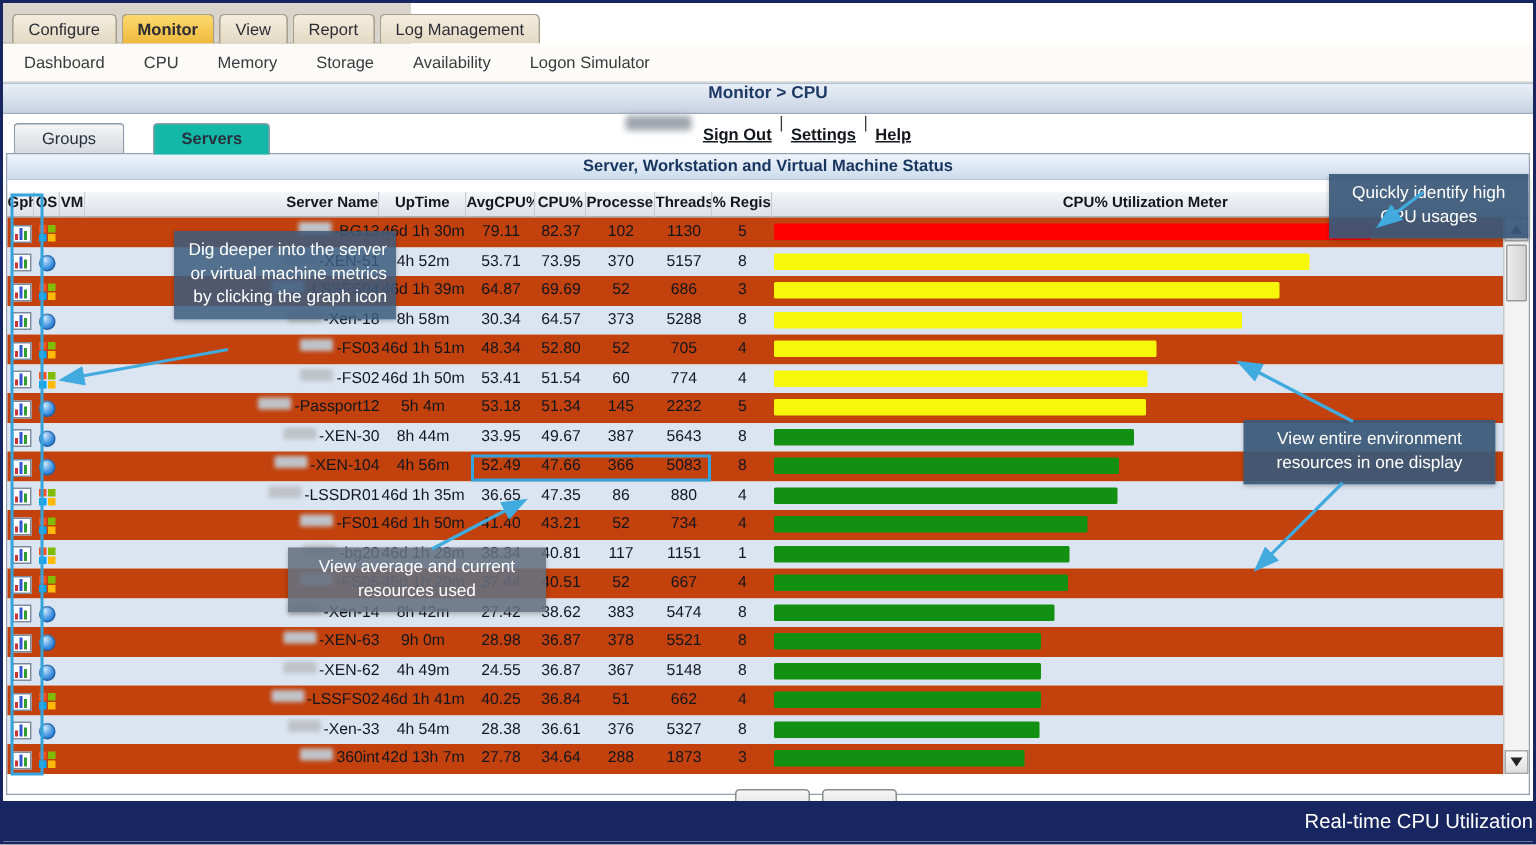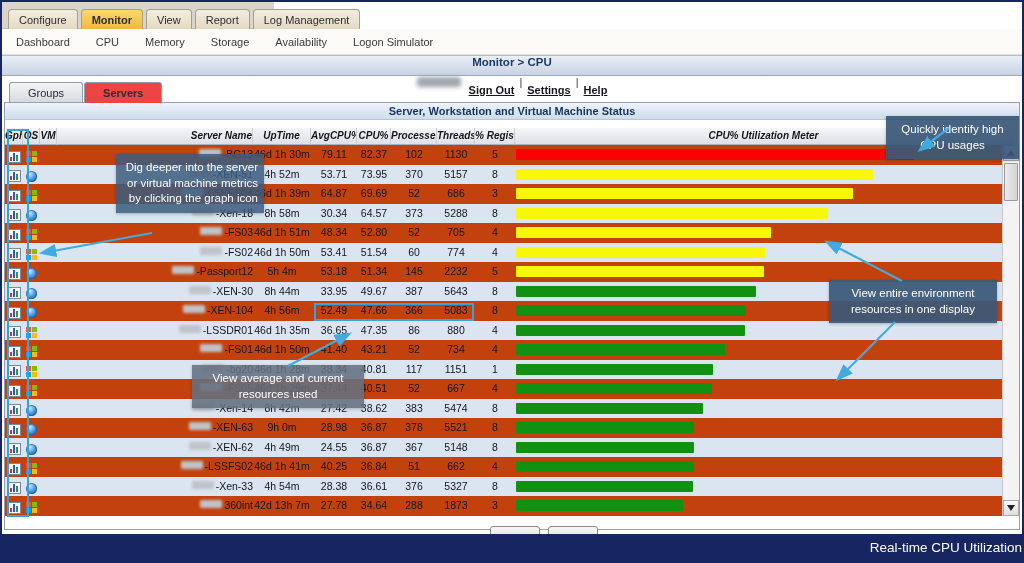--- a/index.html
+++ b/index.html
@@ -22,32 +22,32 @@
   
   .crumbbar { height:21px; background:linear-gradient(#e9eff7,#c8d3e2); border-top:1px solid #b3bfce; border-bottom:1px solid #9cabbf;
               display:flex; align-items:center; justify-content:space-between; padding:0 8px;flex-direction:column; }
   .crumb { font-size:11.5px; font-weight:bold; color:#1e3a66; }
   .crumb-links { display:flex; align-items:center; font-size:11px; font-weight:bold; color:#15151d; }
   .crumb-links a { color:#15151d; text-decoration:underline;margin-top:16px; }
   .sep { margin:0 5px; font-weight:normal; color:#3a3a44; }
   .redact-blob { display:inline-block; width:44px; height:10px; background:#a0a6ae; border-radius:2px; filter:blur(2px); margin-right:8px; }
 
   
-  .view-tabs { display:flex; gap:1px; padding:6px 16px 0 7px; position:relative; z-index:2; }
+  .view-tabs { display:flex; gap:19px; padding:6px 16px 0 7px; position:relative; z-index:2; }
   .vtab { padding:4px 18px 3px; font-size:11px; color:#27303c; border:1px solid #8f9bab; border-bottom:none;
           border-radius:3px 3px 0 0; background:linear-gradient(#f4f5f6,#d6dae0); }
-  .vtab.active { background:#ef4444; font-weight:bold; margin-bottom:-1px; padding-bottom:4px; }
+  .vtab.active { background:#14b8a6; font-weight:bold; margin-bottom:-1px; padding-bottom:4px; }
 
   
   .frame { position:relative; margin:0 2px; border:1px solid #93a1b3; background:#fff; z-index:1; }
   .status-band { height:17px; background:linear-gradient(#eff4fb,#cddcec); border-bottom:1px solid #b9c6d6;
                  font-size:11px; font-weight:bold; color:#17355e; text-align:center; line-height:16px; }
   .band-spacer { height:8px; background:#fff; }
 
-  .hdr-row { display:flex; height:17px; margin-right:5px;font-style:italic; }
+  .hdr-row { display:flex; height:17px; margin-right:5px; }
   .hcell { font-size:10px; font-weight:bold; color:#15151a; text-align:center; line-height:16px;
            background:linear-gradient(#f4f6f8,#dce1e7); border-bottom:1px solid #a9b1bb; border-right:1px solid #c7cdd5; overflow:hidden; white-space:nowrap; }
 
   .rows-area { display:flex; }
   .grid { flex:1; }
   .row { display:flex; height:19.5px; line-height:19.5px; background:#c2410c; }
   .row.alt { background:#dbe5f1; }
   .cell { font-size:10.5px; color:#12161f; text-align:center; overflow:hidden; white-space:nowrap; }
 
   .col-gph{width:18px} .col-os{width:17px} .col-vm{width:17px}

